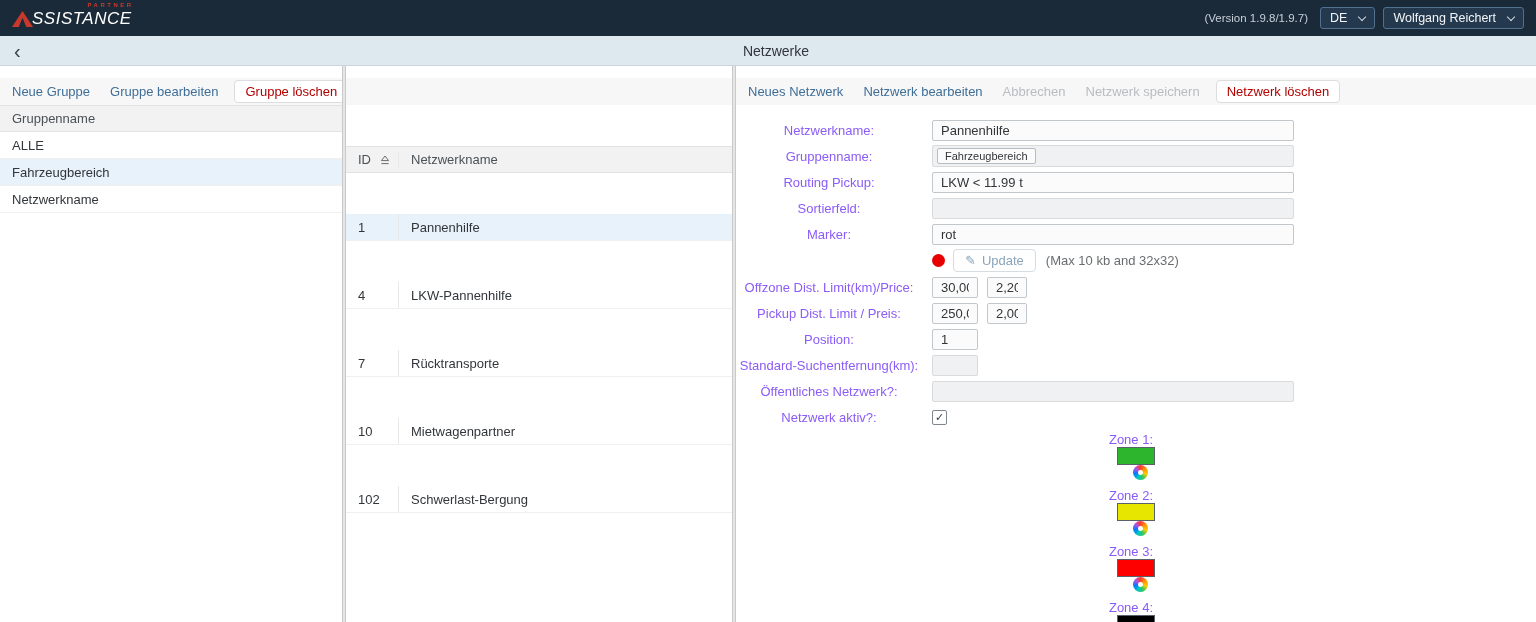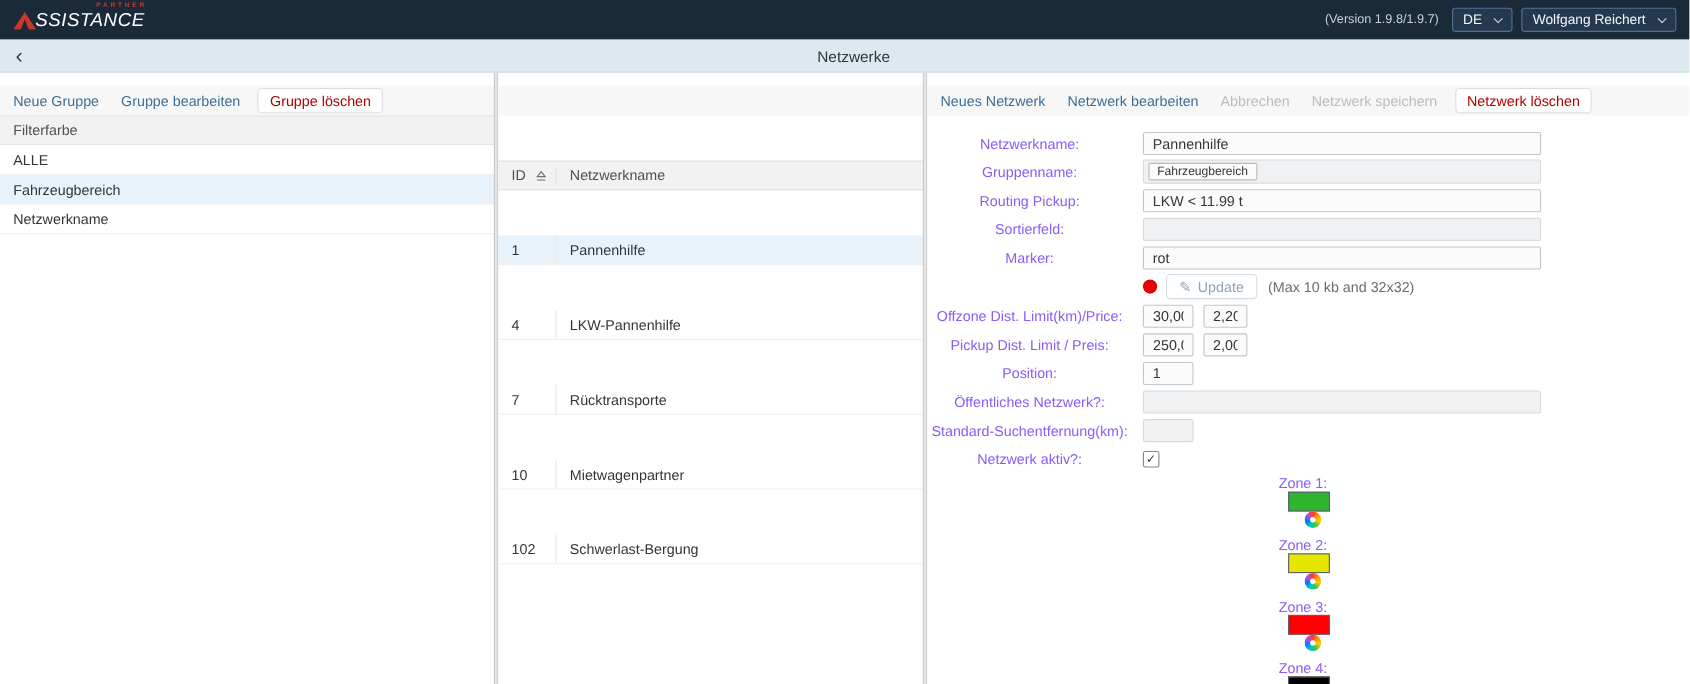--- a/index.html
+++ b/index.html
@@ -35,21 +35,21 @@
   .subheader {
     height: 30px; background: #dee8ef; border-bottom: 1px solid #c9d6e0;
     display: flex; align-items: center; position: relative;
   }
   .back-btn { margin-left: 14px; font-size: 20px; color: #2f3c46; line-height: 1; cursor: pointer; z-index: 1; }
   .page-title { position: absolute; left: 16px; right: 0; text-align: center; font-size: 14px; color: #32363a; }
 
   
   .main { display: flex; height: 556px; }
   .panel { background: #fff; display: flex; flex-direction: column; padding-top: 12px; }
-  .panel-groups { width: 449px; }
+  .panel-groups { width: 342px; }
   .panel-networks { width: 386px; gap: 41px; }
   .panel-detail { flex: 1; }
   .splitter { width: 4px; background: #e6e6e6; border-left: 1px solid #c9c9c9; border-right: 1px solid #c9c9c9; cursor: col-resize; }
 
   
   .toolbar { height: 27px; min-height: 27px; background: #f7f7f8; display: flex; align-items: center; padding: 0 2px; }
   .tb-btn {
     border: none; background: transparent; color: #3f6e96;
     font-size: 13px; font-family: inherit; padding: 0 10px; height: 23px; cursor: pointer; white-space: nowrap;
   }
@@ -137,21 +137,21 @@
 </div>
 
 <div class="main">
 
   <div class="panel panel-groups">
     <div class="toolbar">
       <button class="tb-btn">Neue Gruppe</button>
       <button class="tb-btn">Gruppe bearbeiten</button>
       <button class="tb-btn danger">Gruppe löschen</button>
     </div>
-    <div class="list-header">Filterfarbe</div>
+    <div class="list-header">Gruppenname</div>
     <div class="list-item">ALLE</div>
     <div class="list-item selected">Fahrzeugbereich</div>
     <div class="list-item">Netzwerkname</div>
   </div>
 
   <div class="splitter"></div>
 
   <div class="panel panel-networks">
     <div class="toolbar"></div>
     <div class="tbl-header">
@@ -249,27 +249,27 @@
         <input class="inp small" value="250,00" style="">
         <input class="inp price" value="2,00" style="">
       </div>
 
       <div class="frow">
         <div class="f-label">Position:</div>
         <input class="inp small" value="1" style="">
       </div>
 
       <div class="frow">
+        <div class="f-label">Standard-Suchentfernung(km):</div>
+        <input class="inp small dis" value="" style="">
+      </div>
+
+      <div class="frow">
         <div class="f-label">Öffentliches Netzwerk?:</div>
         <input class="inp wide dis" value="" style="">
-      </div>
-
-      <div class="frow">
-        <div class="f-label">Standard-Suchentfernung(km):</div>
-        <input class="inp small dis" value="" style="">
       </div>
 
       <div class="frow">
         <div class="f-label">Netzwerk aktiv?:</div>
         <span class="checkbox">
           <span>✓</span>
         </span>
       </div>
 
       <div class="frow zone-row">

